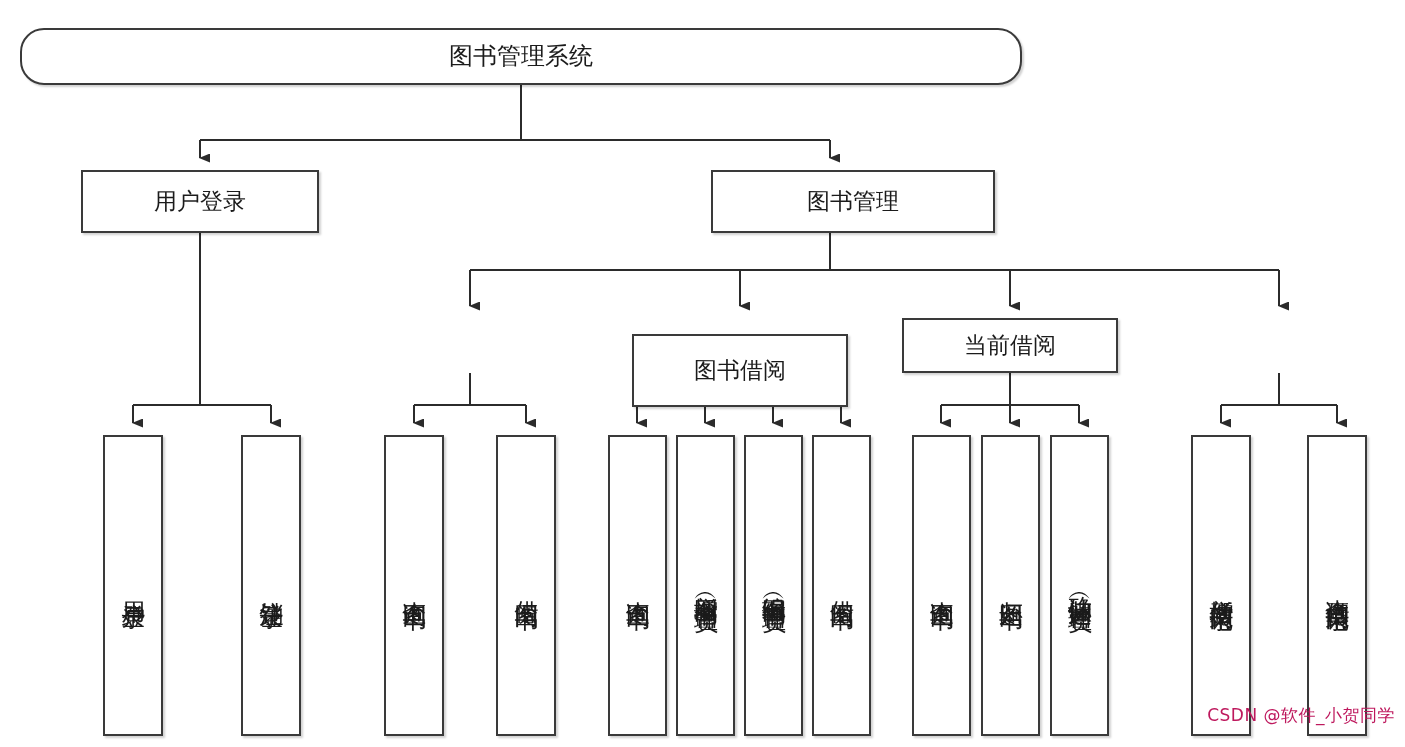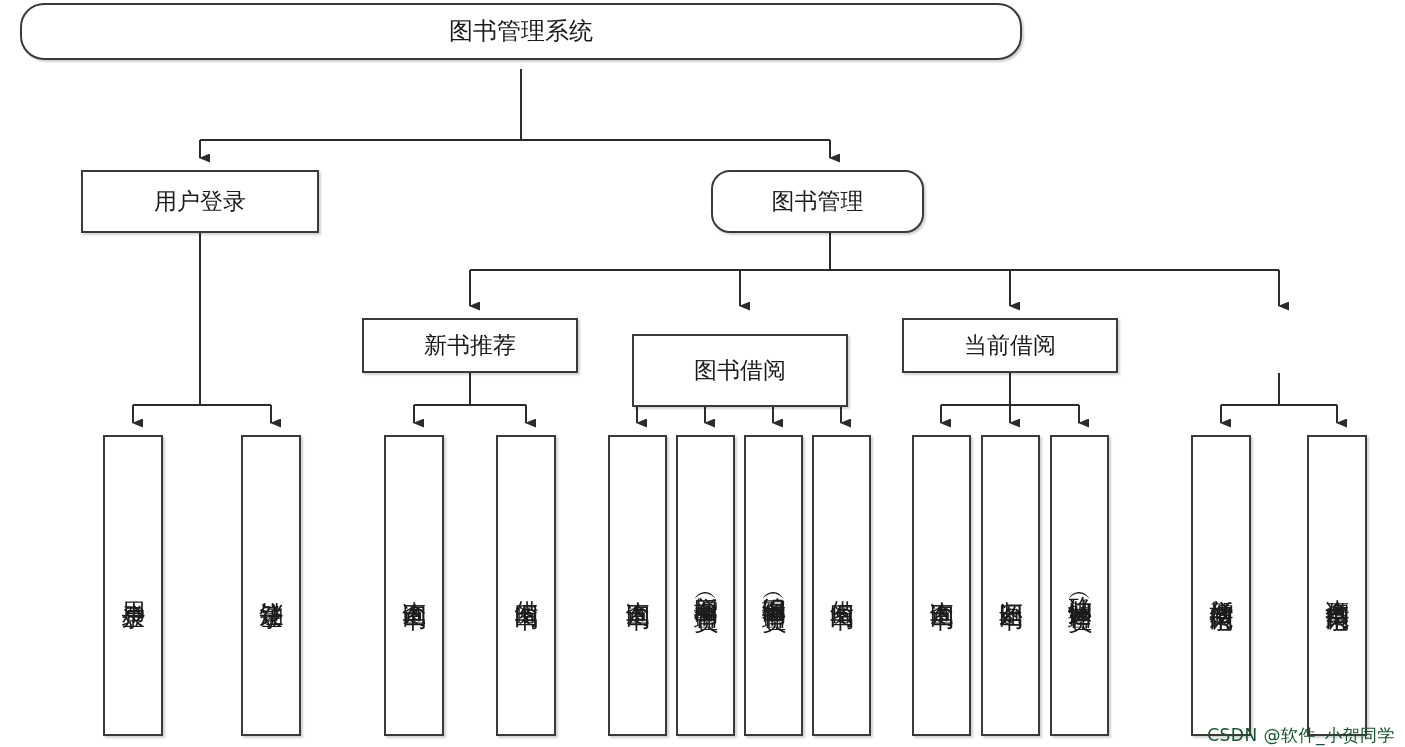--- a/index.html
+++ b/index.html
@@ -61,23 +61,23 @@
     text-orientation: upright;
     font-size: 24px;
     line-height: 1.12;
     letter-spacing: 2px;
     white-space: normal;
     max-height: 100%;
   }
   #watermark {
     position: absolute;
     right: 10px;
-    bottom: 0;
+    bottom: 20px;
     font-size: 17px;
-    color: #14532d;
+    color: #be185d;
     letter-spacing: 0.5px;
     z-index: 5;
     white-space: nowrap;
     pointer-events: none;
   }
 </style>
 </head>
 <body>
 
 <div id="diagram-root">
@@ -128,35 +128,32 @@
       <path d="M1010,405 L1010,423" marker-end="url(#arrowhead)"></path>
       <path d="M1079,405 L1079,423" marker-end="url(#arrowhead)"></path>
 
       <path d="M1279,373 L1279,405"></path>
       <path d="M1221,405 L1337,405"></path>
       <path d="M1221,405 L1221,423" marker-end="url(#arrowhead)"></path>
       <path d="M1337,405 L1337,423" marker-end="url(#arrowhead)"></path>
     </g>
   </svg>
 
-  <div class="node root horizontal" style="left:20px; top:3px; width:1002px; height:57px;border-radius:24px;">
+  <div class="node root horizontal" style="left:20px; top:28px; width:1002px; height:57px;border-radius:24px;">
     <span class="node-label">图书管理系统</span>
   </div>
 
   <div class="node horizontal" style="left:81px; top:170px; width:238px; height:63px;">
     <span class="node-label">用户登录</span>
   </div>
 
-  <div class="node horizontal" style="left:711px; top:170px; width:213px; height:63px;border-radius:19px;">
+  <div class="node horizontal" style="left:711px; top:170px; width:284px; height:63px;">
     <span class="node-label">图书管理</span>
   </div>
 
-  <div class="node horizontal" style="left:362px; top:318px; width:216px; height:55px;">
-    <span class="node-label">新书推荐</span>
-  </div>
 
   <div class="node horizontal" style="left:632px; top:334px; width:216px; height:73px;">
     <span class="node-label">图书借阅</span>
   </div>
 
   <div class="node horizontal" style="left:902px; top:318px; width:216px; height:55px;justify-content:center;">
     <span class="node-label">当前借阅</span>
   </div>
 
 

